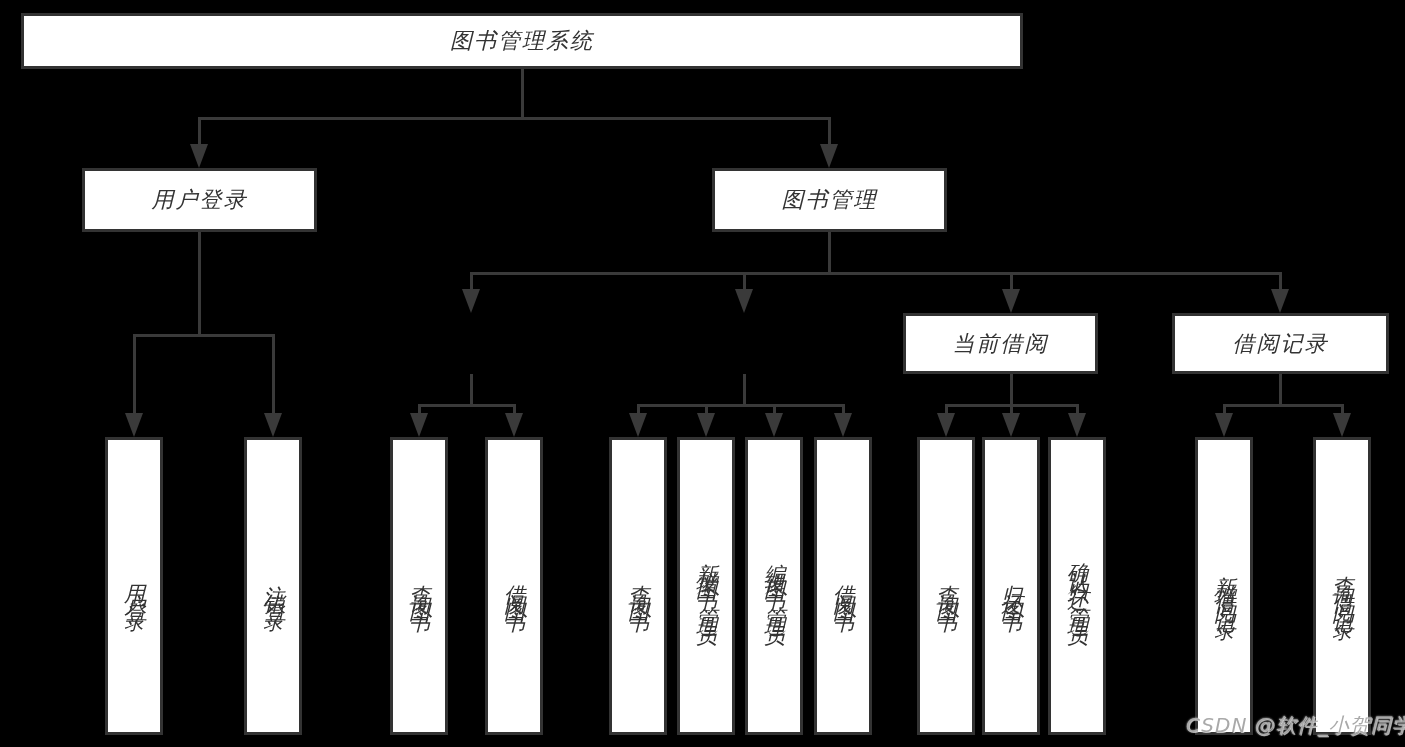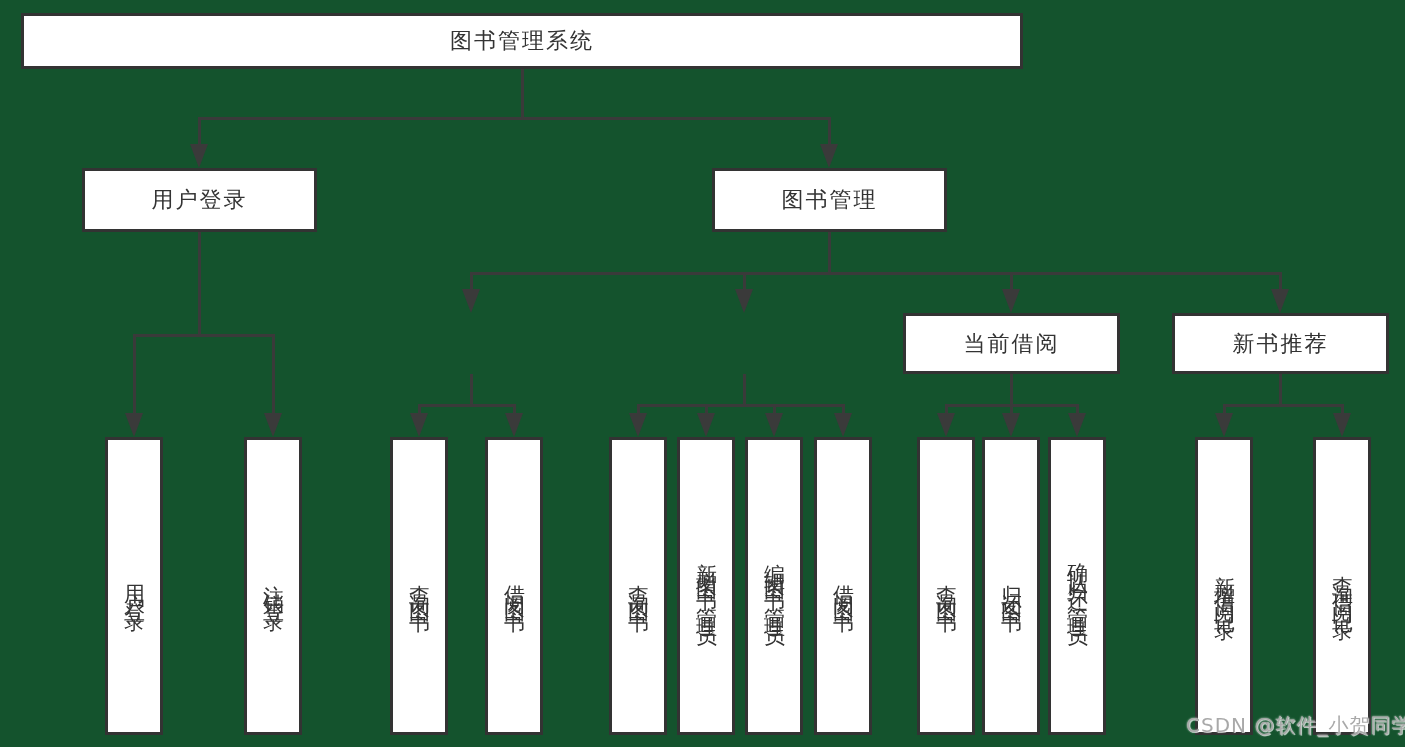--- a/index.html
+++ b/index.html
@@ -10,21 +10,22 @@
   body {
     width: 1405px;
     height: 747px;
     font-family: "DejaVu Sans", "Liberation Sans", sans-serif;
     overflow: hidden;
   }
   .canvas {
     position: relative;
     width: 1405px;
     height: 747px;
-    background: #14532d;
+    background: #000000;
+    font-style: italic;
   }
   .layer {
     position: absolute;
     left: 0; top: 0;
     width: 100%; height: 100%;
   }
   .seg {
     position: absolute;
     background: var(--line, #3a3a3a);
   }
@@ -131,25 +132,25 @@
   <div class="layer">
       <div class="node h" style="left: 21px; top: 13px; width: 1002px; height: 56px;">
         <span class="label">图书管理系统</span>
       </div>
       <div class="node h" style="left: 82px; top: 168px; width: 235px; height: 64px;">
         <span class="label">用户登录</span>
       </div>
       <div class="node h" style="left: 712px; top: 168px; width: 235px; height: 64px; justify-content: center;">
         <span class="label">图书管理</span>
       </div>
-      <div class="node h" style="left: 903px; top: 313px; width: 217px; height: 61px; justify-content: center;">
+      <div class="node h" style="left: 903px; top: 313px; width: 195px; height: 61px; justify-content: center;">
         <span class="label">当前借阅</span>
       </div>
       <div class="node h" style="left: 1172px; top: 313px; width: 217px; height: 61px;">
-        <span class="label">新书推荐</span>
+        <span class="label">借阅记录</span>
       </div>
       <div class="node v" style="left: 105px; top: 437px; width: 58px; height: 298px;">
         <span class="label">用户登录</span>
       </div>
       <div class="node v" style="left: 244px; top: 437px; width: 58px; height: 298px;">
         <span class="label">注销登录</span>
       </div>
       <div class="node v" style="left: 390px; top: 437px; width: 58px; height: 298px;">
         <span class="label">查询图书</span>
       </div>

